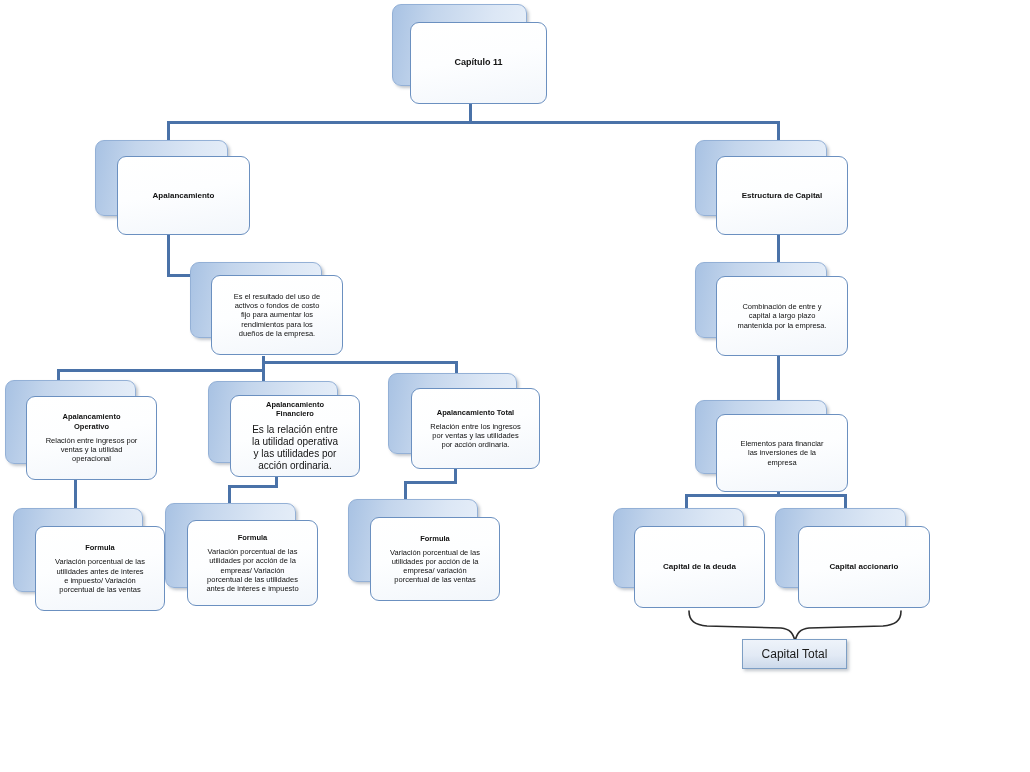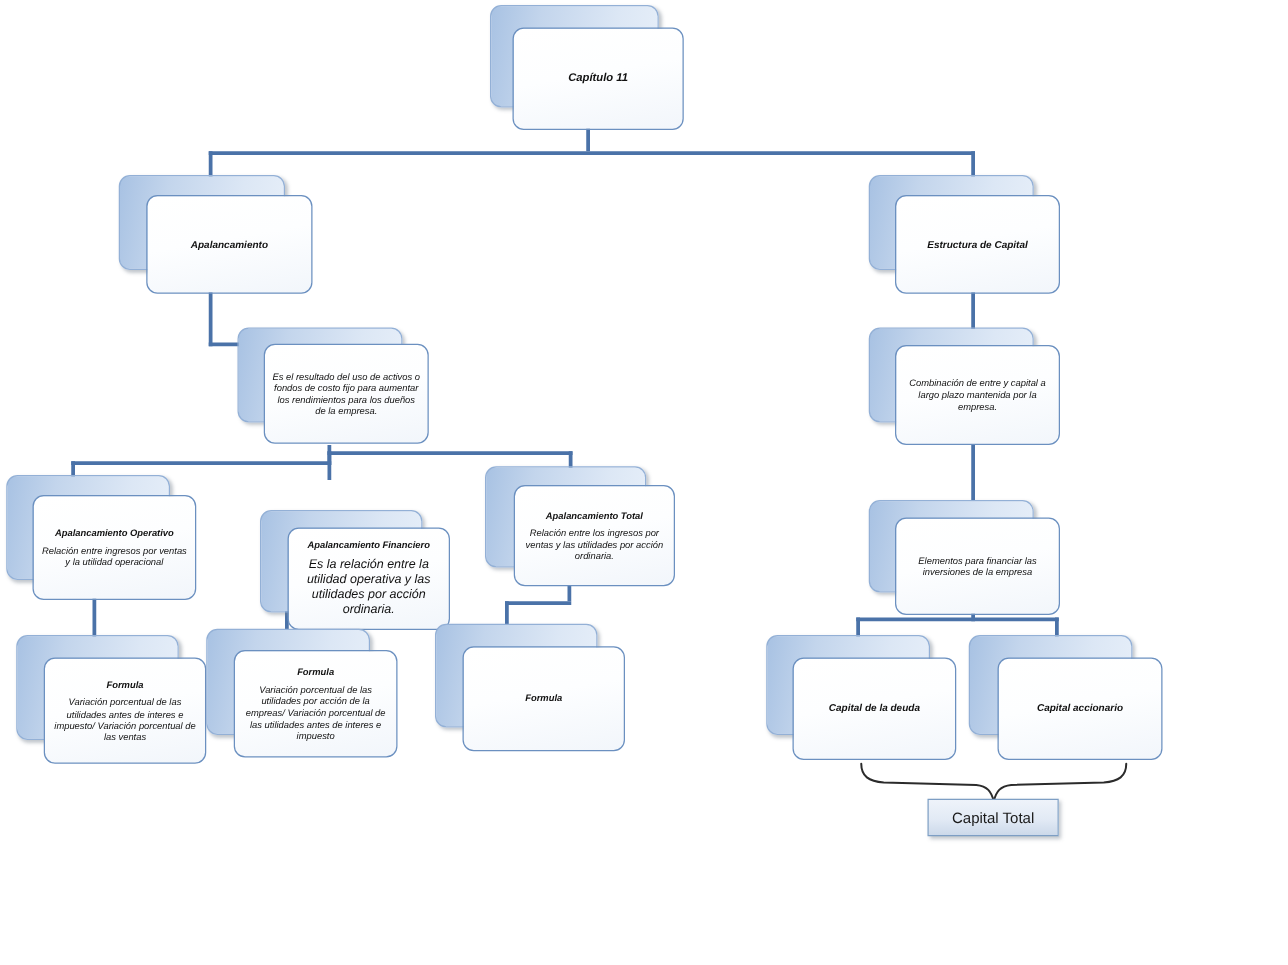--- a/index.html
+++ b/index.html
@@ -24,23 +24,22 @@
   .node .front{
     position:absolute;
     border:1px solid #6b90c0;
     border-radius:9px;
     background:linear-gradient(170deg,#ffffff 0%,#fdfeff 45%,#f2f6fb 100%);
     box-sizing:border-box;
     display:flex;flex-direction:column;
     align-items:center;justify-content:center;
     text-align:center;
     color:#111111;
-    padding:3px 6px;
+    padding:3px 18px;
     overflow:hidden;
-    font-style:italic;
   }
   .ttl{font-weight:bold;line-height:1.25;}
   .sub{line-height:1.22;}
   .ttl + .sub{margin-top:5px;}
 
   
   .ln{position:absolute;background:#4a72a8;}
   .lnv{width:3px;}
   .lnh{height:3px;}
 
@@ -120,21 +119,21 @@
   </div>
 
   <div class="node" style="left:5px;top:380px;width:152px;height:105px;">
     <div class="back" style="width:131px;height:84px;"></div>
     <div class="front" style="left:21px;top:16px;width:131px;height:84px;">
       <div class="ttl" style="font-size:7.5px;">Apalancamiento  Operativo</div>
       <div class="sub" style="font-size:7.5px;">Relación entre ingresos por ventas y la utilidad operacional</div>
     </div>
   </div>
 
-  <div class="node" style="left:208px;top:381px;width:131px;height:102px;margin-top:27px;">
+  <div class="node" style="left:208px;top:381px;width:131px;height:102px;">
     <div class="back" style="width:130px;height:82px;"></div>
     <div class="front" style="left:22px;top:14px;width:130px;height:82px;">
       <div class="ttl" style="font-size:7.5px;">Apalancamiento  Financiero</div>
       <div class="sub" style="font-size:10px;">Es la relación entre la utilidad operativa  y las utilidades por acción ordinaria.</div>
     </div>
   </div>
 
   <div class="node" style="left:388px;top:373px;width:152px;height:102px;">
     <div class="back" style="width:129px;height:81px;"></div>
     <div class="front" style="left:23px;top:15px;width:129px;height:81px;">
@@ -156,20 +155,21 @@
     <div class="front" style="left:22px;top:17px;width:131px;height:86px;">
       <div class="ttl" style="font-size:7.5px;">Formula</div>
       <div class="sub" style="font-size:7.5px;">Variación porcentual de las utilidades por acción de la empreas/ Variación porcentual de las utilidades antes de interes e impuesto</div>
     </div>
   </div>
 
   <div class="node" style="left:348px;top:499px;width:152px;height:104px;">
     <div class="back" style="width:130px;height:83px;"></div>
     <div class="front" style="left:22px;top:18px;width:130px;height:84px;">
       <div class="ttl" style="font-size:7.5px;">Formula</div>
+      <div class="sub" style="font-size:7.5px;">Variación porcentual de las utilidades por acción de la empresa/ variación porcentual de las ventas</div>
     </div>
   </div>
 
   <div class="node" style="left:695px;top:140px;width:153px;height:95px;">
     <div class="back" style="width:132px;height:76px;"></div>
     <div class="front" style="left:21px;top:16px;width:132px;height:79px;">
       <div class="ttl" style="font-size:8px;">Estructura de Capital</div>
     </div>
   </div>
 

